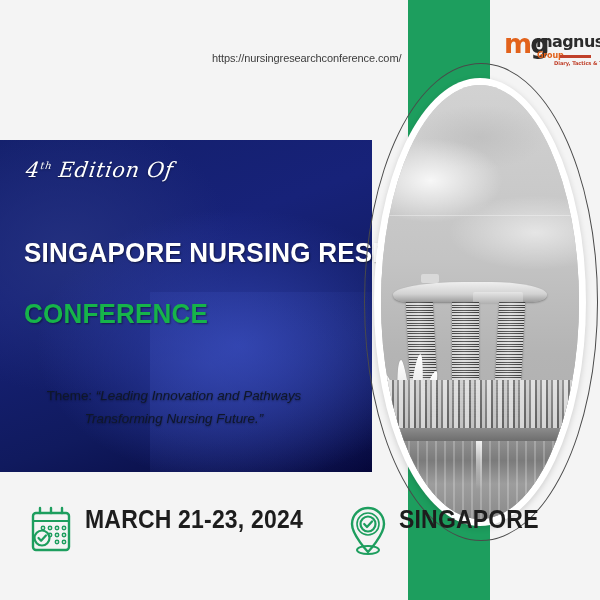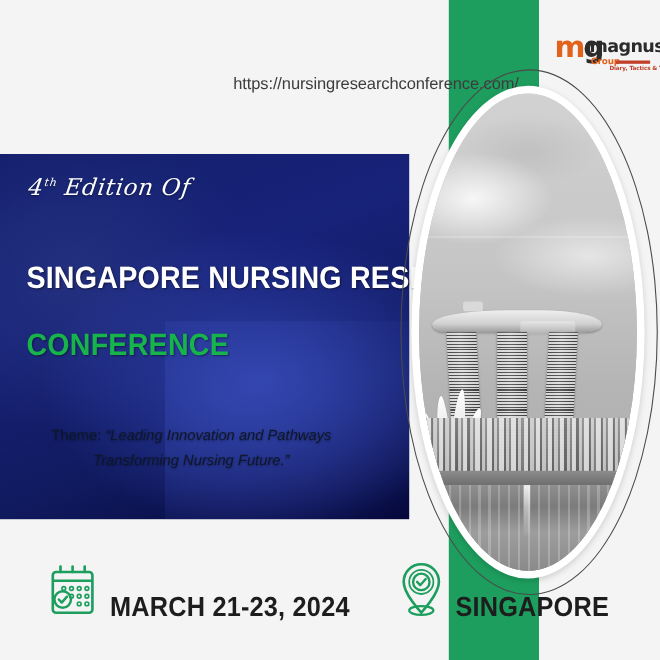--- a/index.html
+++ b/index.html
@@ -33,22 +33,22 @@
     top: 0;
     width: 82px;
     height: 600px;
     background: #1d9e5e;
   }
 
   
   .url {
     position: absolute;
     left: 196px;
-    top: 68px;
-    font-size: 15px;
+    top: 52px;
+    font-size: 11px;
     color: #3c3c3c;
     letter-spacing: -0.1px;
     white-space: nowrap;
     padding-left: 16px;
   }
 
   
   .logo {
     position: absolute;
     right: 8px;
@@ -357,25 +357,25 @@
     left: 0;
     right: 0;
     top: 30%;
     height: 1px;
     background: rgba(255,255,255,0.35);
   }
 
   
   .info-bar {
     position: absolute;
-    left: 45px;
+    left: 30px;
     top: 505px;
     height: 62px;
     display: flex;
-    align-items: flex-end;
+    align-items: flex-start;
   }
   .info-text {
     font-family: "Liberation Sans Narrow", "Liberation Sans", sans-serif;
     font-size: 25px;
     font-weight: bold;
     color: #1d1d1d;
     letter-spacing: 0.2px;
     transform: scaleX(0.92);
     transform-origin: left center;
     white-space: nowrap;

